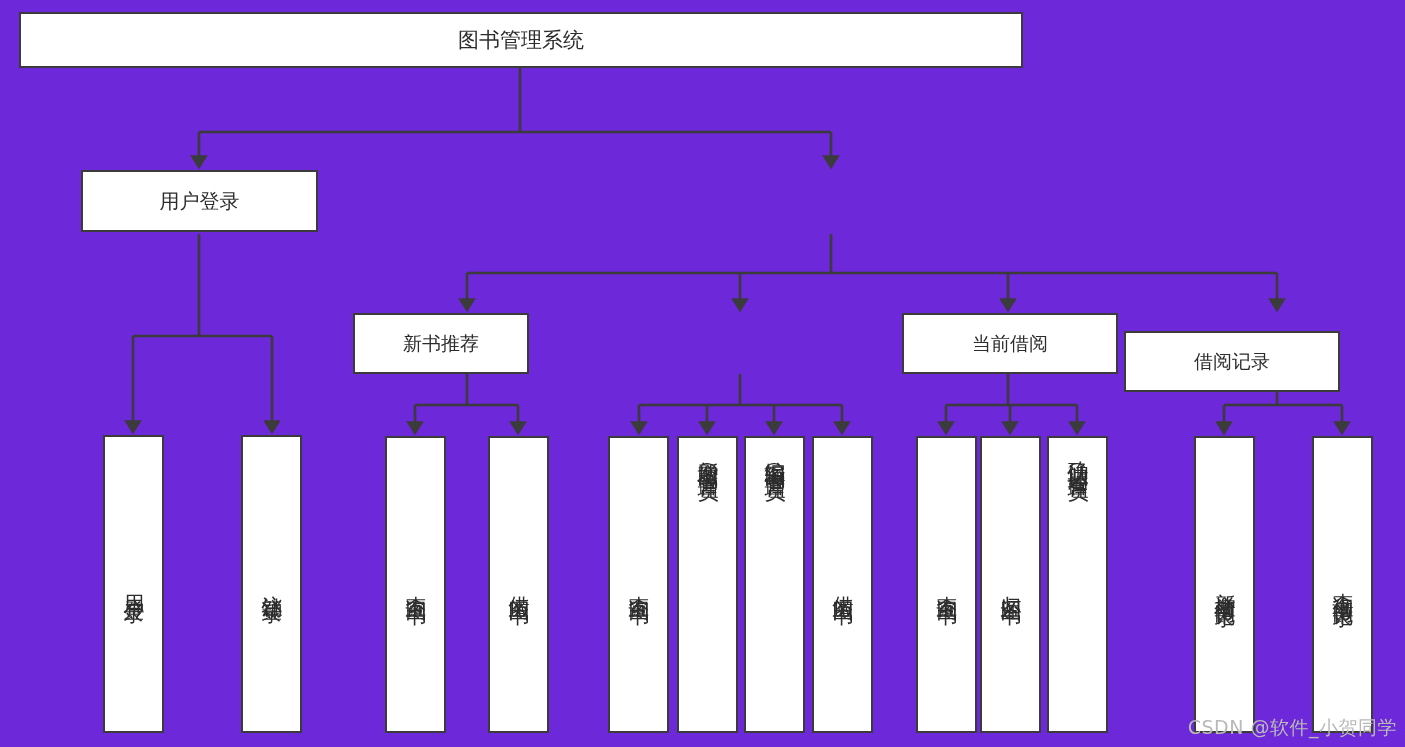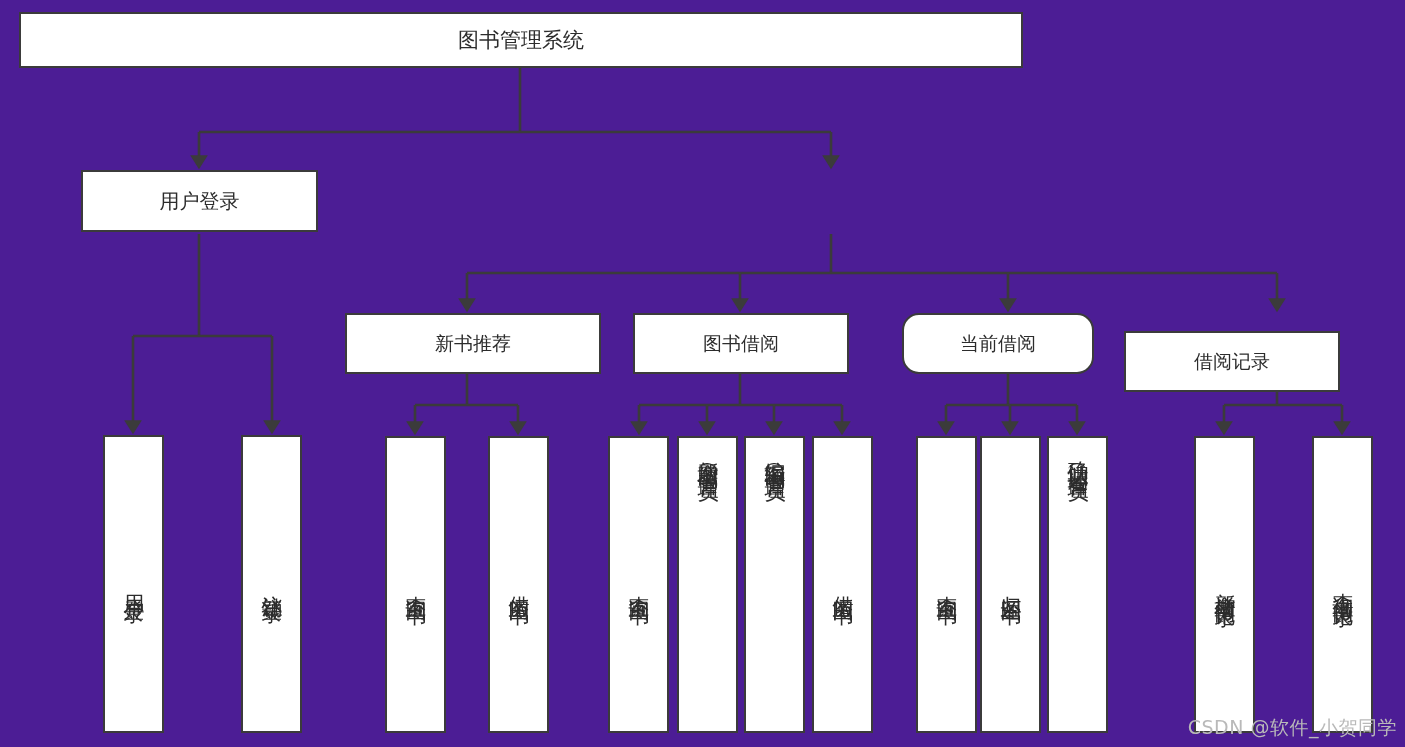--- a/index.html
+++ b/index.html
@@ -8,21 +8,21 @@
     padding: 0;
     background: #ffffff;
   }
   body {
     font-family: "DejaVu Sans", "Liberation Sans", sans-serif;
   }
   #diagram-root {
     position: relative;
     width: 1405px;
     height: 747px;
-    background: #4c1d95;
+    background: #6d28d9;
     overflow: hidden;
   }
   #edges-layer {
     position: absolute;
     left: 0;
     top: 0;
     width: 1405px;
     height: 747px;
   }
   .node {
@@ -135,29 +135,26 @@
 
   <div class="node level-1" style="left:19px; top:12px; width:1004px; height:56px;">
     <span class="node-label">图书管理系统</span>
   </div>
 
   <div class="node level-2" style="left:81px; top:170px; width:237px; height:62px;">
     <span class="node-label">用户登录</span>
   </div>
 
 
-  <div class="node level-3" style="left:345px; top:313px; width:256px; height:61px;">
+  <div class="node level-3" style="left:353px; top:313px; width:176px; height:61px;">
     <span class="node-label">新书推荐</span>
   </div>
 
-  <div class="node level-3" style="left:633px; top:313px; width:216px; height:61px;">
-    <span class="node-label">图书借阅</span>
-  </div>
-
-  <div class="node level-3" style="left:902px; top:313px; width:192px; height:61px;border-radius:17px;">
+
+  <div class="node level-3" style="left:902px; top:313px; width:216px; height:61px;">
     <span class="node-label">当前借阅</span>
   </div>
 
   <div class="node level-3" style="left:1124px; top:313px; width:216px; height:61px;margin-top:18px;">
     <span class="node-label">借阅记录</span>
   </div>
 
   <div class="node leaf center-text" style="left:103px; top:435px; width:61px; height:298px;">
     <span class="node-label">用户登录</span>
   </div>

